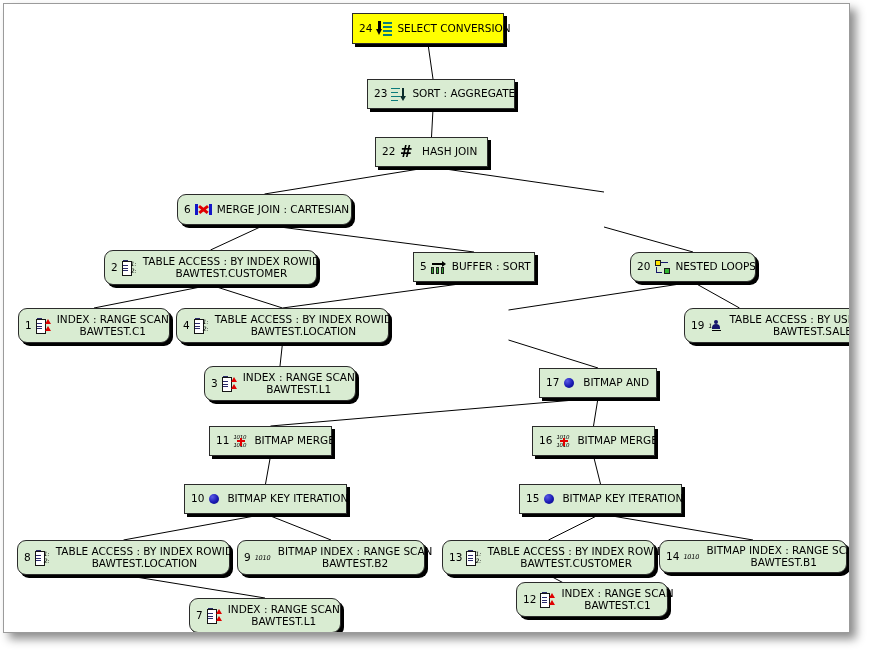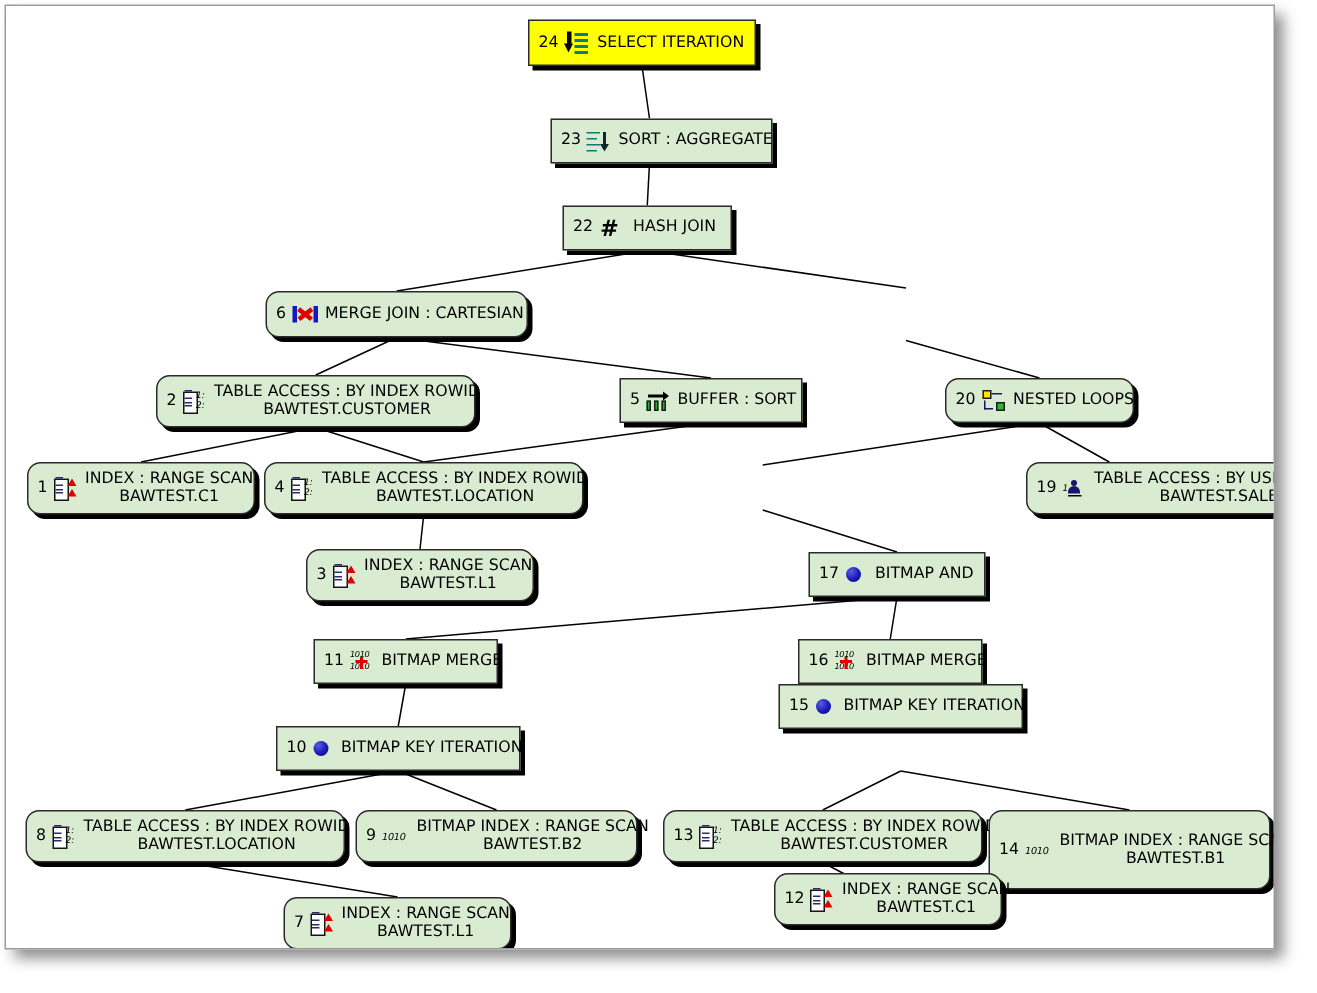--- a/index.html
+++ b/index.html
@@ -194,21 +194,21 @@
         <span class="num">24</span>
         <span class="ico ic-select">
           <i class="ln"></i>
           <i class="ln"></i>
           <i class="ln"></i>
           <i class="ln"></i>
           <i class="shaft"></i>
           <i class="head"></i>
         </span>
         <span class="lbl">
-          <span class="l1">SELECT ITERATION</span>
+          <span class="l1">SELECT CONVERSION</span>
         </span>
       </div>
       <div class="node sq" style="left: 363px; top: 75px; width: 148px; height: 30px;">
         <span class="num">23</span>
         <span class="ico ic-sort">
           <i class="ln"></i>
           <i class="ln"></i>
           <i class="ln"></i>
           <i class="ln"></i>
           <i class="shaft"></i>
@@ -375,21 +375,21 @@
       </div>
       <div class="node sq" style="left: 180px; top: 480px; width: 163px; height: 30px;">
         <span class="num">10</span>
         <span class="ico ic-ball">
           <i class="b"></i>
         </span>
         <span class="lbl">
           <span class="l1">BITMAP KEY ITERATION</span>
         </span>
       </div>
-      <div class="node sq" style="left: 515px; top: 452px; width: 163px; height: 30px;">
+      <div class="node sq" style="left: 515px; top: 480px; width: 163px; height: 30px;">
         <span class="num">15</span>
         <span class="ico ic-ball">
           <i class="b"></i>
         </span>
         <span class="lbl">
           <span class="l1">BITMAP KEY ITERATION</span>
         </span>
       </div>
       <div class="node round" style="left: 13px; top: 536px; width: 213px; height: 35px;">
         <span class="num">8</span>
@@ -426,21 +426,21 @@
           <i class="r"></i>
           <i class="r"></i>
           <i class="n1">1:</i>
           <i class="n2">2:</i>
         </span>
         <span class="lbl">
           <span class="l1">TABLE ACCESS : BY INDEX ROWID</span>
           <span class="l2">BAWTEST.CUSTOMER</span>
         </span>
       </div>
-      <div class="node round" style="left: 655px; top: 536px; width: 188px; height: 53px;">
+      <div class="node round" style="left: 655px; top: 536px; width: 188px; height: 33px;">
         <span class="num">14</span>
         <span class="ico ic-bidx">
           <i class="b1">1010</i>
         </span>
         <span class="lbl">
           <span class="l1">BITMAP INDEX : RANGE SCAN</span>
           <span class="l2">BAWTEST.B1</span>
         </span>
       </div>
       <div class="node round" style="left: 185px; top: 594px; width: 152px; height: 35px;">

